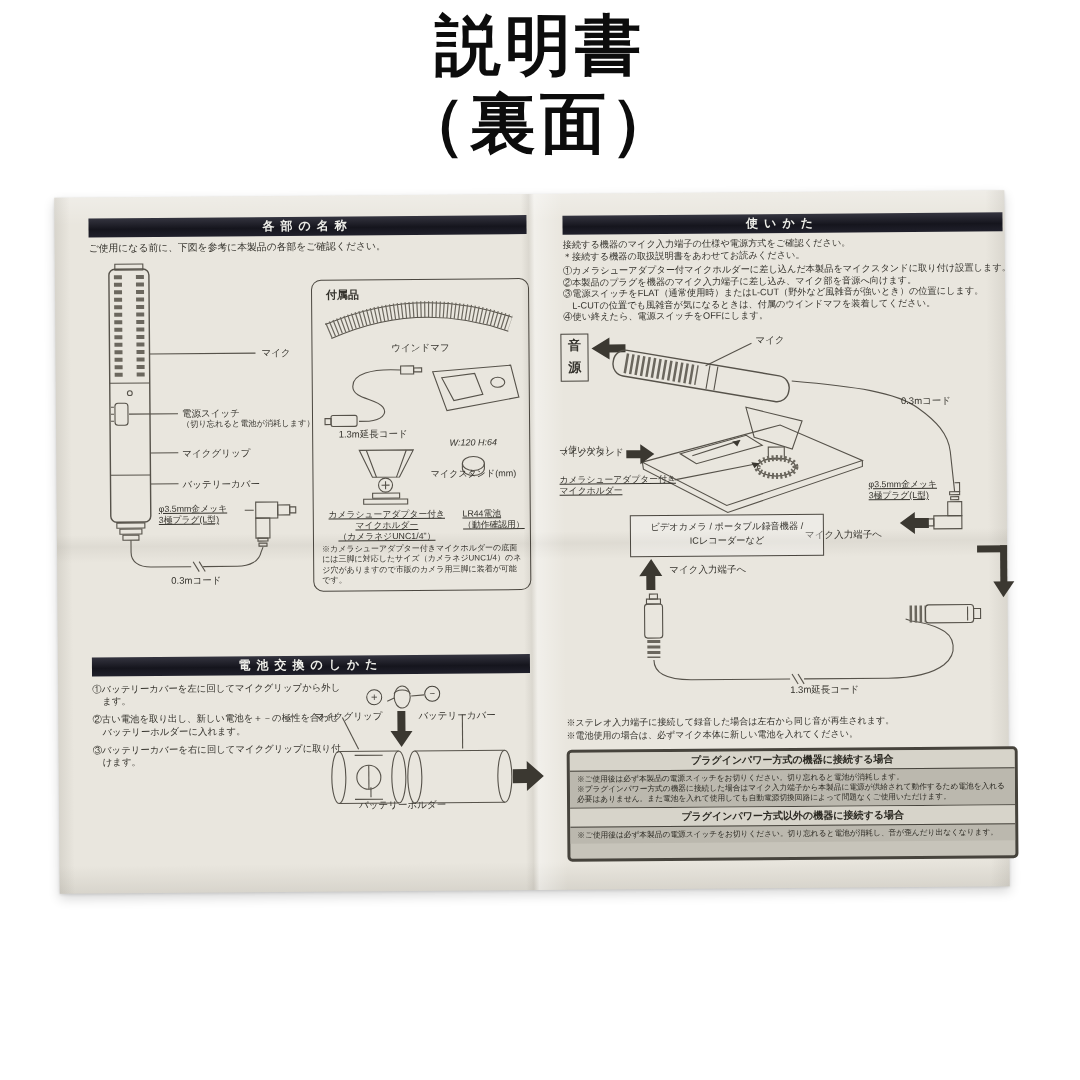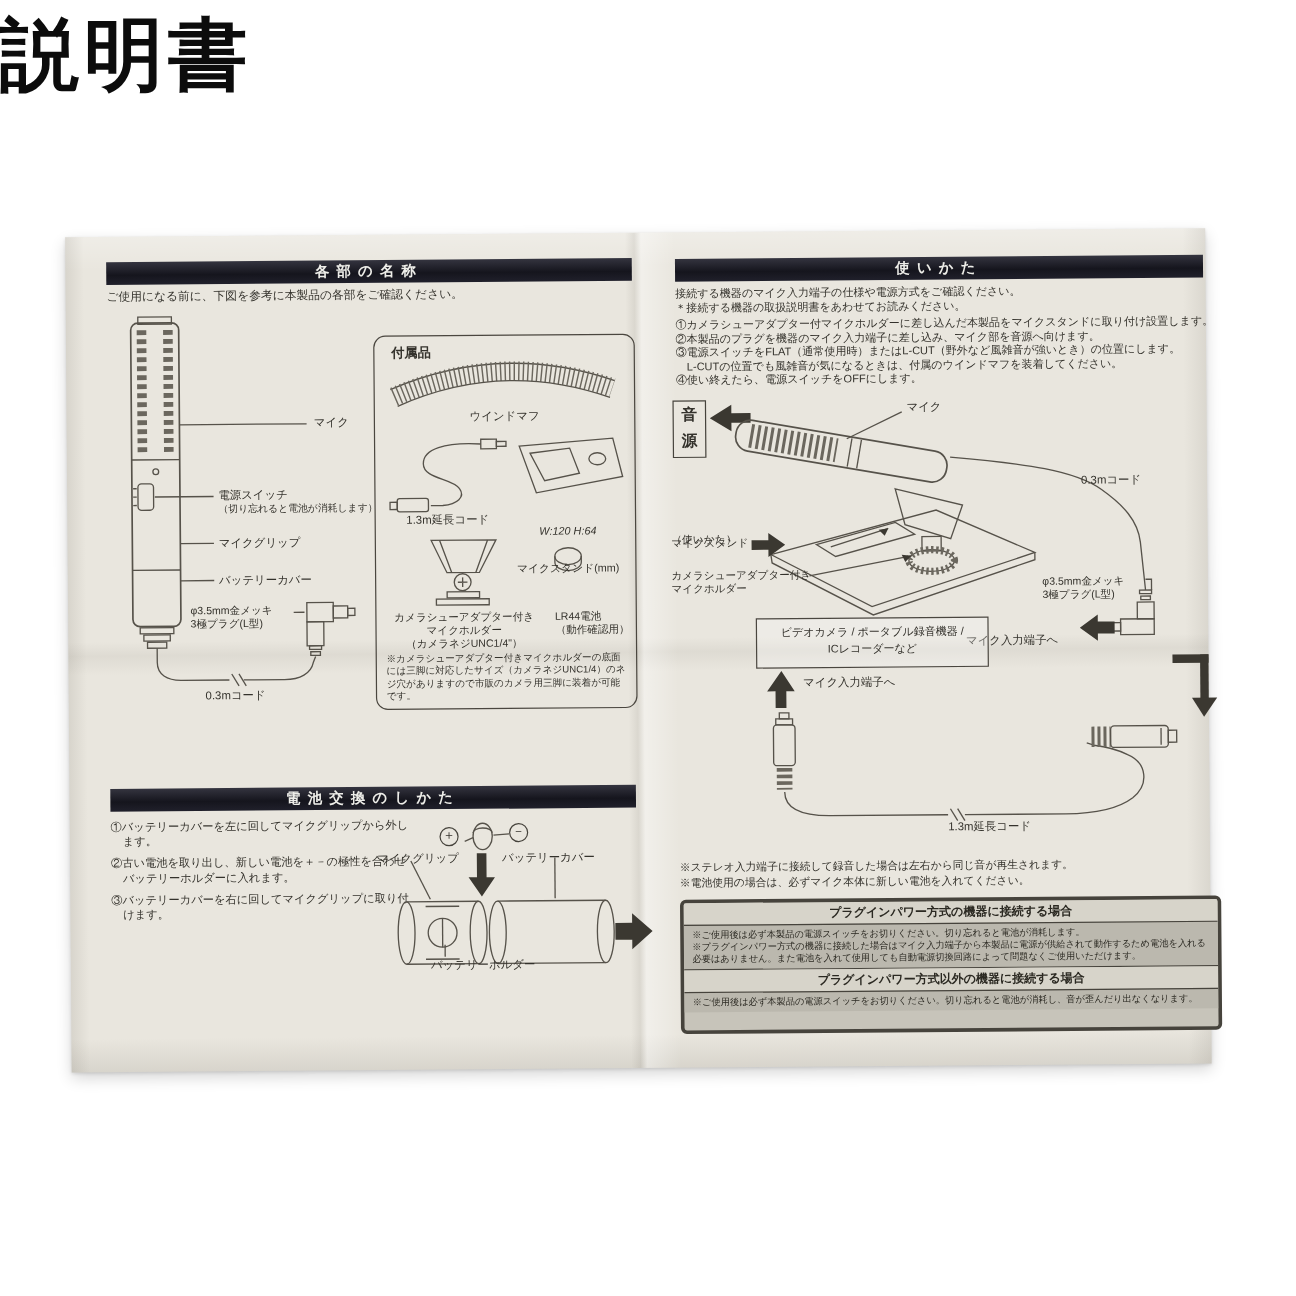--- a/index.html
+++ b/index.html
@@ -1,35 +1,35 @@
 <!DOCTYPE html>
 <html style="--header-bar: #15151d; --ink: #34322c; --paper: #e9e6de;"><head>
 <meta charset="utf-8">
 <style>
   html,body{margin:0;padding:0;background:#fff;}
   body{width:1080px;height:1080px;font-family:"Liberation Sans",sans-serif;color:var(--ink,#34322c);}
   .stage{position:relative;width:1080px;height:1080px;background:#fff;overflow:hidden;}
   .abs{position:absolute;}
-  .title{position:absolute;top:6px;left:0;width:100%;text-align:left;font-weight:bold;color:#0c0c0c;
+  .title{position:absolute;top:6px;left:0;width:100%;text-align:center;font-weight:bold;color:#0c0c0c;
          font-size:66px;line-height:78px;letter-spacing:4px;}
   .paper{position:absolute;left:57px;top:194px;width:950px;height:696px;
     background:
       linear-gradient(90deg, rgba(110,105,95,.14), rgba(255,255,255,0) 1.6%, rgba(255,255,255,0) 49.1%,
         rgba(90,85,75,.10) 49.9%, rgba(255,255,255,.38) 50.5%, rgba(255,255,255,0) 53.5%,
         rgba(255,255,255,0) 98%, rgba(110,105,95,.12)),
       linear-gradient(180deg, rgba(255,255,255,.28), rgba(255,255,255,0) 4%, rgba(255,255,255,0) 48.5%,
         rgba(110,105,95,.09) 50.2%, rgba(255,255,255,0) 52.5%, rgba(255,255,255,0) 96%, rgba(110,105,95,.14)),
       var(--paper,#e9e6de);
     transform:rotate(-0.45deg);
     box-shadow:0 5px 12px rgba(0,0,0,.16), 0 1px 3px rgba(0,0,0,.12);}
   .bar{position:absolute;height:19px;color:#eeeee9;font-size:12px;font-weight:bold;text-align:center;
        line-height:19px;letter-spacing:6px;
        background:linear-gradient(180deg,#34343f,var(--header-bar,#15151d) 58%,#20202b);}
   .lbl{position:absolute;font-size:9.5px;line-height:1.2;white-space:nowrap;color:var(--ink,#34322c);}
-  .s9{font-size:9px;}.s88{font-size:8.8px;}.s82{font-size:8.2px;}.ctr{text-align:center;white-space:normal;}
+  .s9{font-size:9px;}.s88{font-size:8.8px;text-decoration:underline;}.s82{font-size:8.2px;}.ctr{text-align:center;white-space:normal;}
   .body-txt{position:absolute;font-size:9.8px;line-height:1.25;color:var(--ink,#34322c);}
   .steps div{padding-left:10px;text-indent:-10px;}
   .rsteps div{white-space:nowrap;}
   .accbox{position:absolute;border:1.6px solid #4a463f;border-radius:10px;}
   .srcbox{position:absolute;border:1.5px solid #46433c;width:26px;height:46px;text-align:center;
           font-size:13px;font-weight:600;line-height:22px;}
   .devbox{position:absolute;border:1.5px solid #4a463f;background:rgba(250,250,248,.30);
           text-align:center;font-size:9.2px;line-height:13.5px;padding-top:5px;}
   .pm{position:absolute;width:14px;height:14px;border:1.3px solid #45423b;border-radius:50%;
       font-size:10.5px;line-height:13px;text-align:center;color:#35322c;}
@@ -44,20 +44,21 @@
   .rib{stroke:#6b675e;fill:none;}
   .df{fill:#3b3831;stroke:none;}
 </style>
 </head>
 <body>
 
 <div class="stage">
 
   <div class="title">
     <div>説明書</div>
+    <div>（裏面）</div>
   </div>
 
   <div class="paper">
 
     <div class="bar" style="left:34px;top:21px;width:438px;">各部の名称</div>
     <div class="body-txt" style="left:34px;top:45px;">ご使用になる前に、下図を参考に本製品の各部をご確認ください。</div>
 
     <svg class="abs" style="left:30px;top:60px;" width="235" height="335" viewBox="0 0 235 335">
       <rect class="d2" x="24" y="12" width="40" height="253" rx="6"></rect>
       <rect class="d" x="30" y="7" width="28" height="6"></rect>

